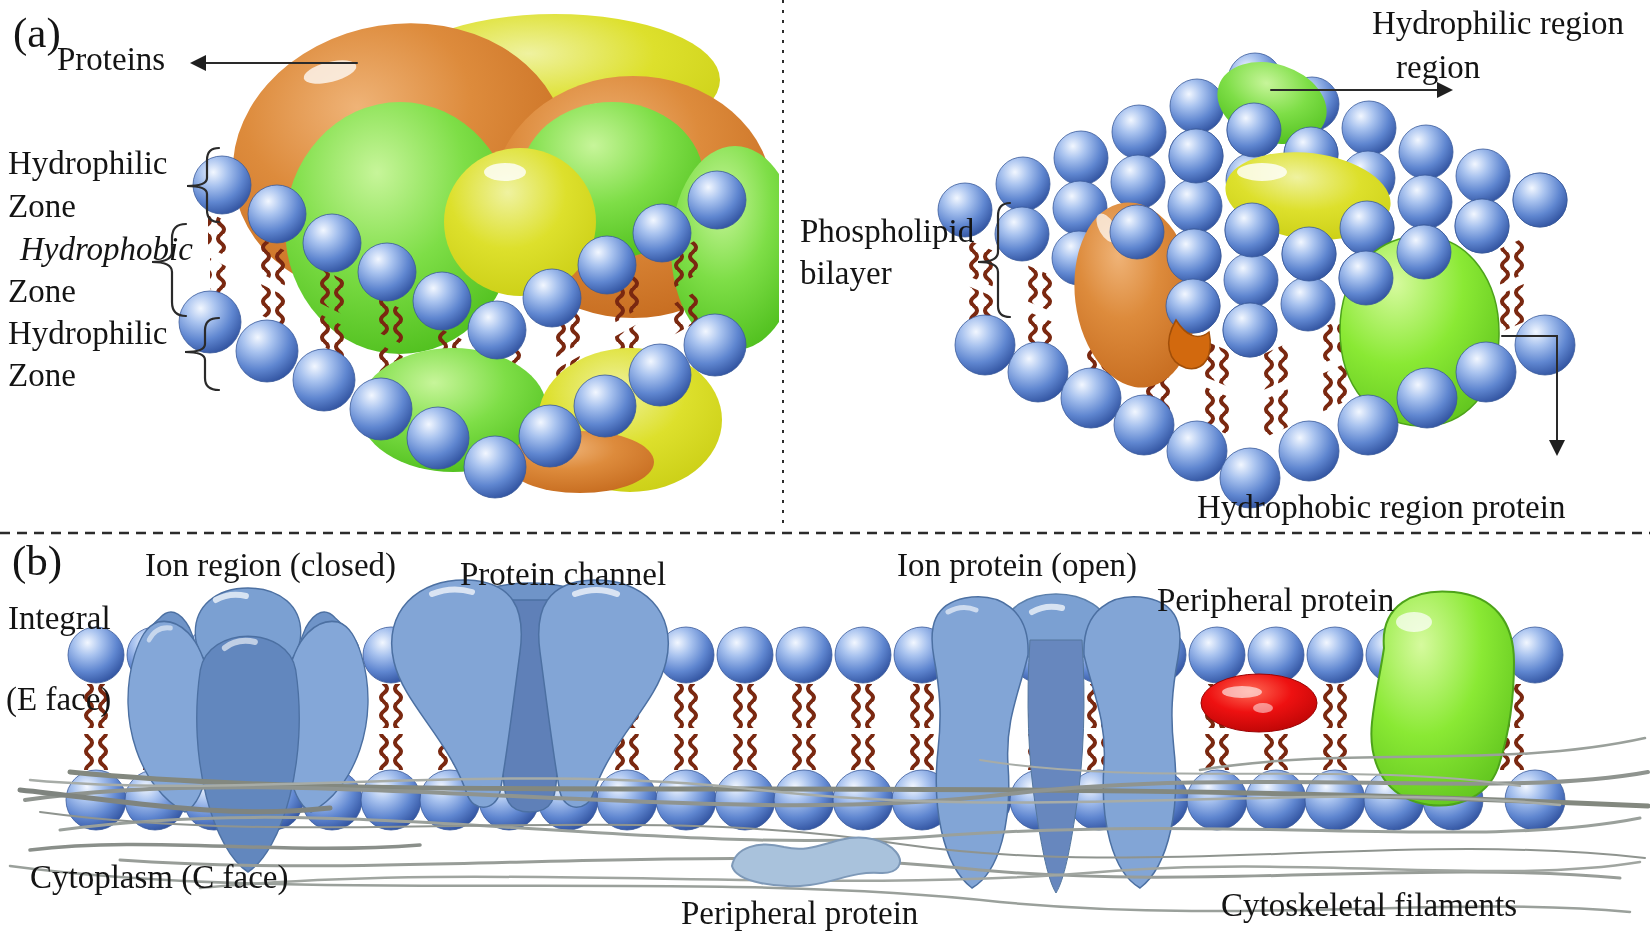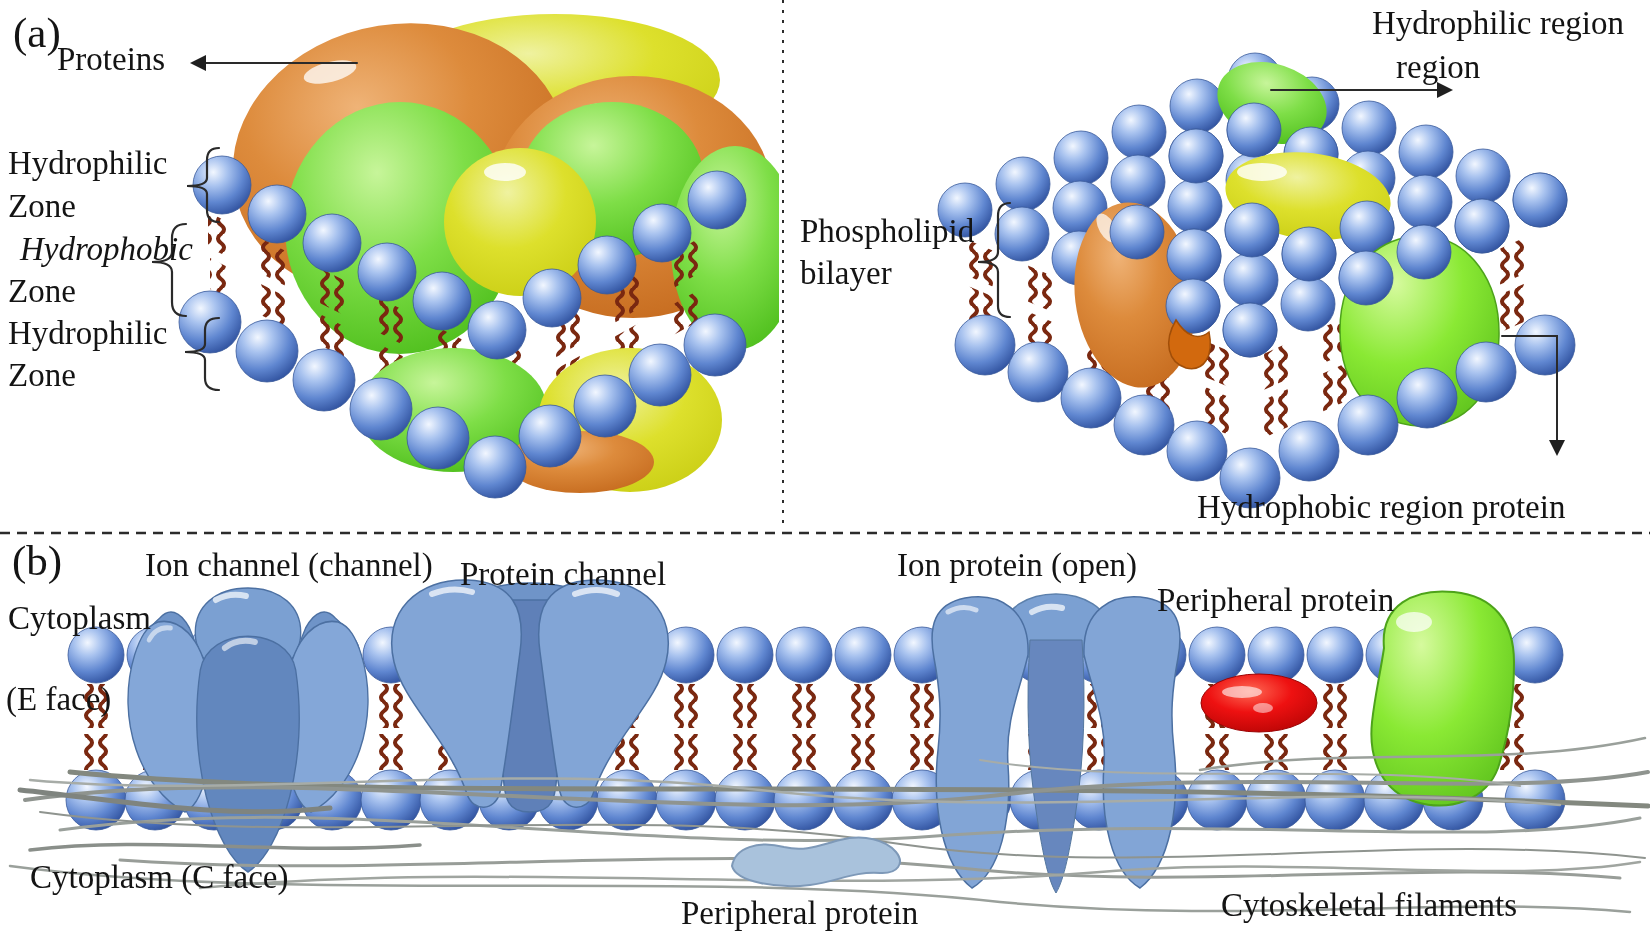--- a/index.html
+++ b/index.html
@@ -354,23 +354,23 @@
 <div class="lbl" style="left:8px;top:316px;">Hydrophilic</div>
 <div class="lbl" style="left:8px;top:358px;">Zone</div>
 
 <div class="lbl" style="left:800px;top:214px;">Phospholipid</div>
 <div class="lbl" style="left:800px;top:256px;">bilayer</div>
 <div class="lbl" style="left:1372px;top:6px;">Hydrophilic region</div>
 <div class="lbl" style="left:1396px;top:50px;">region</div>
 <div class="lbl" style="left:1197px;top:490px;">Hydrophobic region protein</div>
 
 <div class="lbl panel-letter" style="left:12px;top:538px;">(b)</div>
-<div class="lbl" style="left:145px;top:548px;">Ion channel (channel)</div>
+<div class="lbl" style="left:145px;top:548px;">Ion region (closed)</div>
 <div class="lbl" style="left:460px;top:557px;">Protein channel</div>
 <div class="lbl" style="left:897px;top:548px;">Ion protein (open)</div>
 <div class="lbl" style="left:1157px;top:583px;">Peripheral protein</div>
-<div class="lbl" style="left:8px;top:601px;">Cytoplasm</div>
+<div class="lbl" style="left:8px;top:601px;">Integral</div>
 <div class="lbl" style="left:6px;top:682px;">(E face)</div>
 <div class="lbl" style="left:30px;top:860px;">Cytoplasm (C face)</div>
 <div class="lbl" style="left:681px;top:896px;">Peripheral protein</div>
 <div class="lbl" style="left:1221px;top:888px;">Cytoskeletal filaments</div>
 
 </div>
 
 </body></html>

